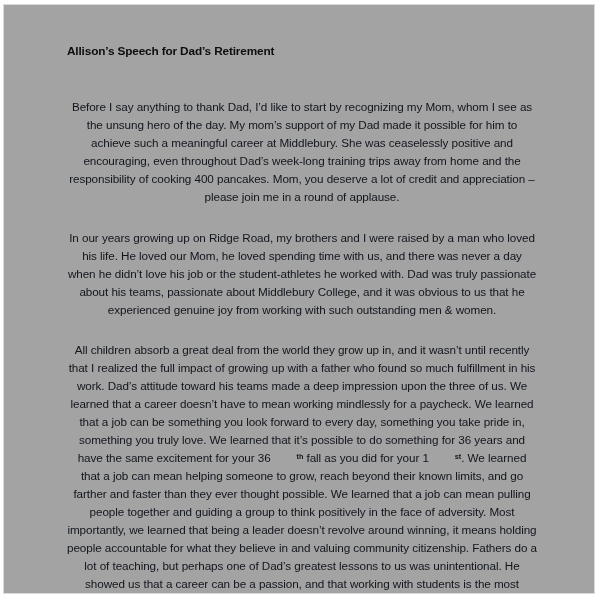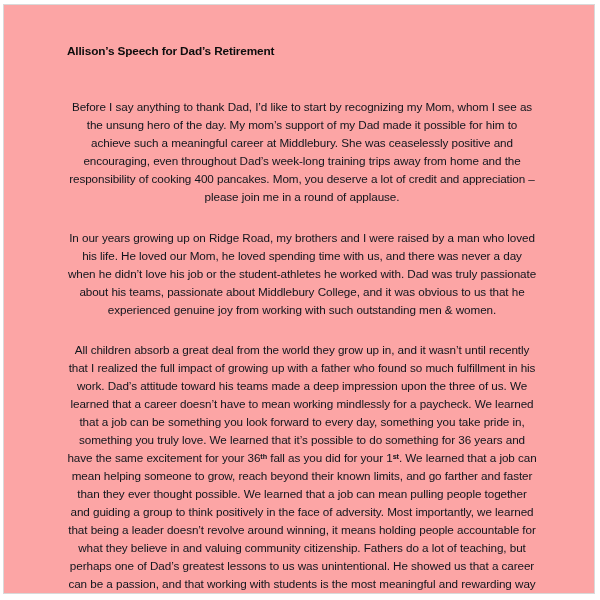--- a/index.html
+++ b/index.html
@@ -12,21 +12,21 @@
     height: 600px;
     overflow: hidden;
     font-family: "Liberation Sans", sans-serif;
   }
   #page {
     position: absolute;
     left: 3px;
     top: 4px;
     width: 592px;
     height: 590px;
-    background: #fca5a5;
+    background: #a3a3a3;
     border: 1px solid #d9d9d9;
     box-sizing: border-box;
     overflow: hidden;
   }
   #doc-body {
     position: absolute;
     left: 63px;
     top: 38px;
     width: 470px;
   }
@@ -52,20 +52,21 @@
     word-spacing: 0.1px;
   }
   .para + .para {
     margin-top: 23px;
   }
   sup {
     font-size: 0.62em;
     vertical-align: 0.42em;
     line-height: 0;
     font-weight: bold;
+    padding-left: 26px;
   }
 </style>
 </head>
 <body>
 
 <div id="page">
   <div id="doc-body">
 
     <h1 class="doc-title">Allison’s Speech for Dad’s Retirement</h1>
 

